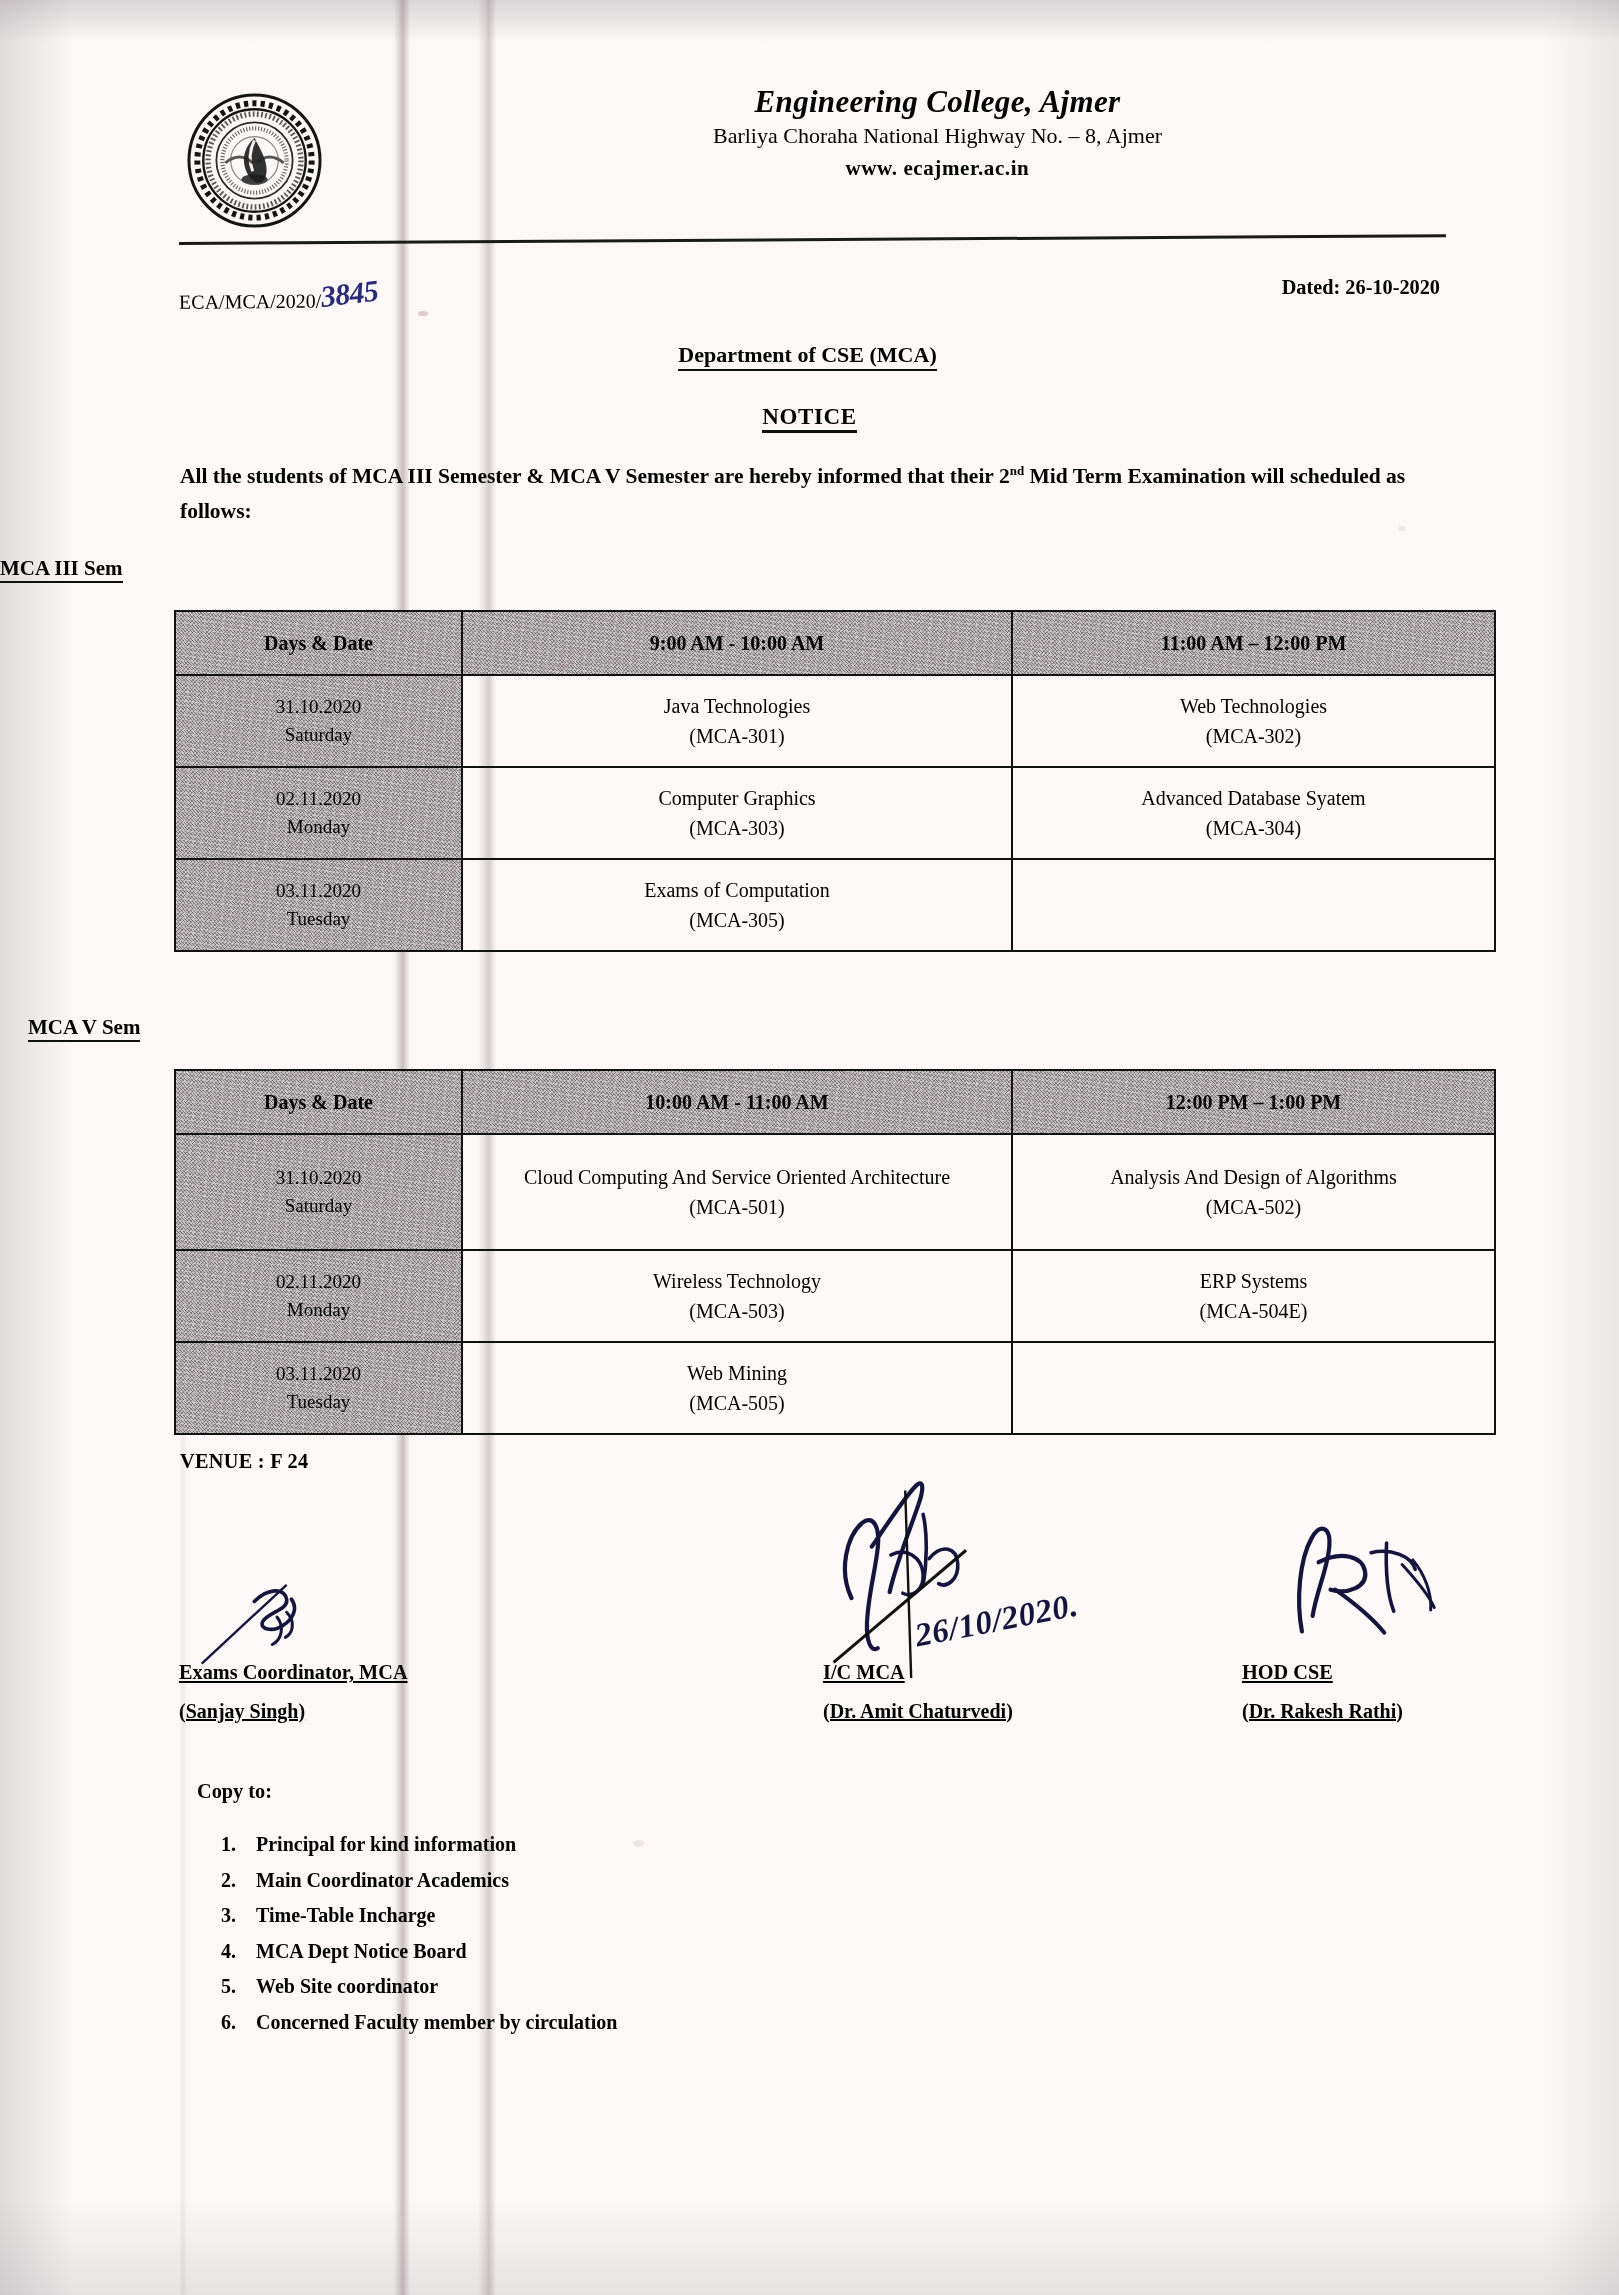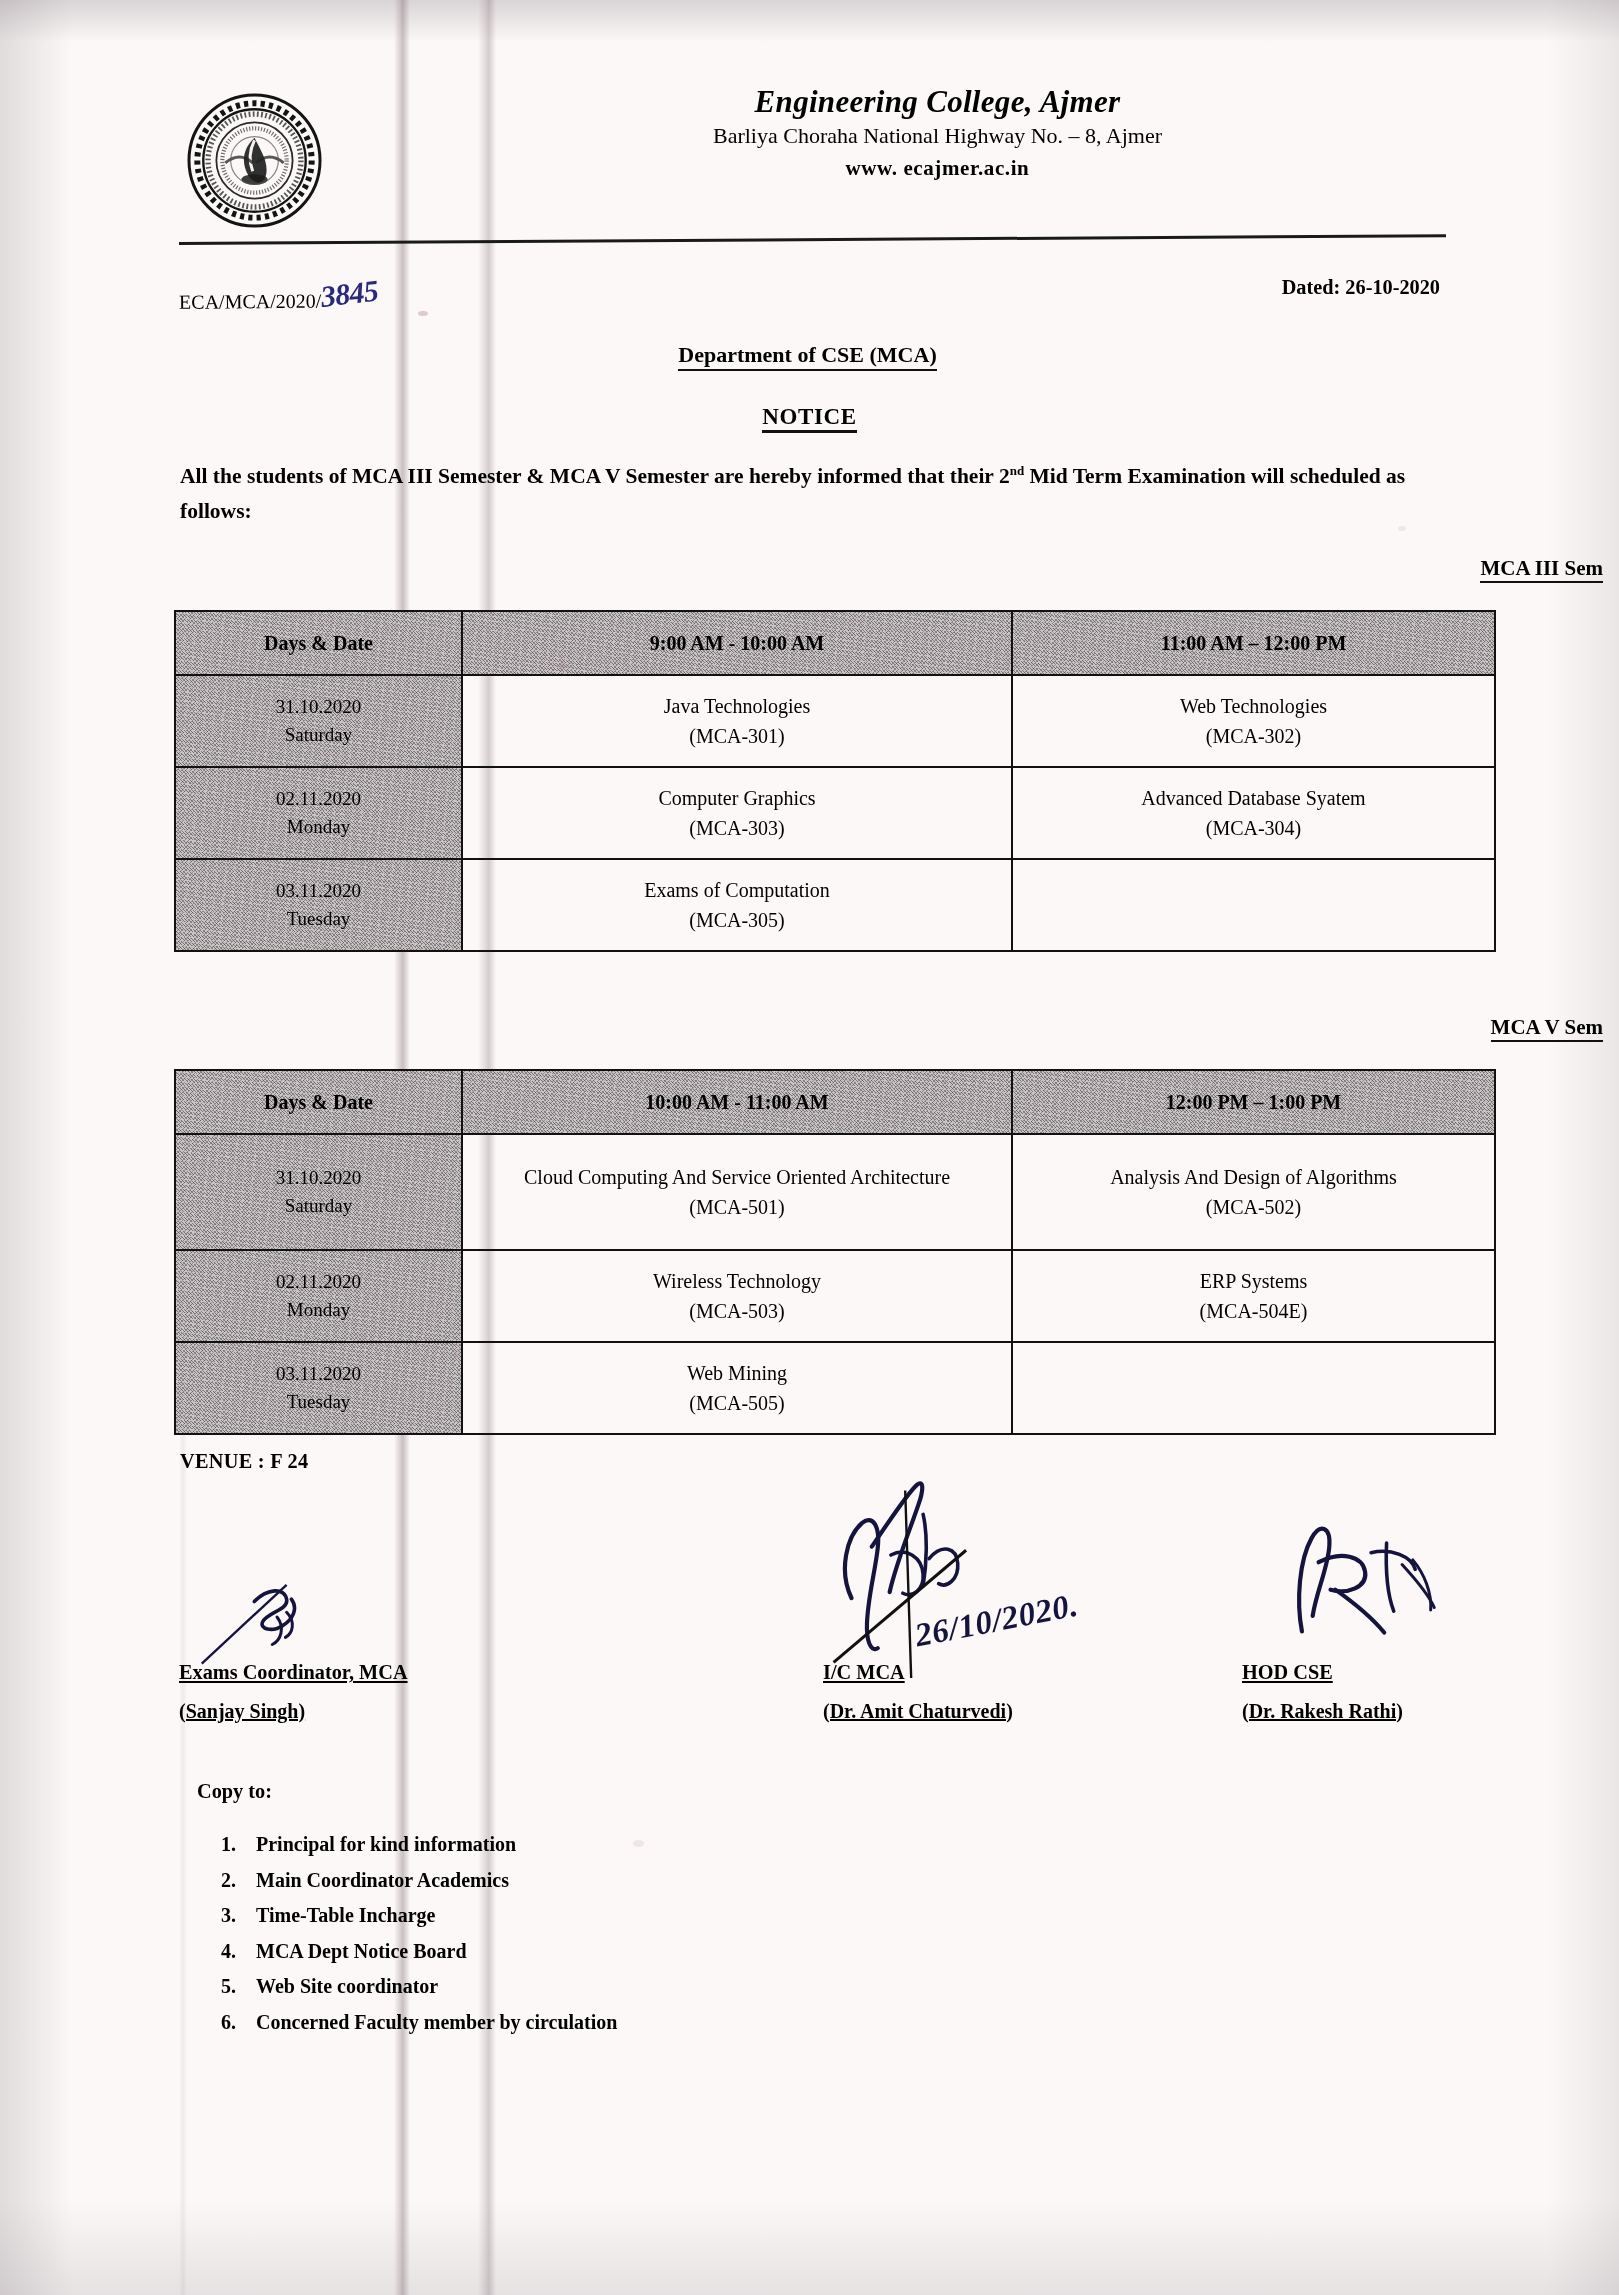--- a/index.html
+++ b/index.html
@@ -43,21 +43,21 @@
 
   .deptline{position:absolute;left:0;right:4px;top:342px;text-align:center;}
   .deptline span{font-size:22px;font-weight:bold;border-bottom:2.4px solid #111;padding-bottom:1.8px;}
   .noticeline{position:absolute;left:0;right:0;top:404px;text-align:center;}
   .noticeline span{font-size:23px;font-weight:bold;border-bottom:3px solid #111;padding-bottom:1.2px;letter-spacing:0.6px;}
 
   .body-para{position:absolute;left:180px;right:179px;top:459px;font-size:21.5px;font-weight:bold;line-height:1.62;}
   .body-para sup{font-size:13px;}
 
   
-  .secttl{position:absolute;left:0;right:16px;text-align:right;}
+  .secttl{position:absolute;left:0;right:8px;text-align:left;}
   .secttl span{font-size:21px;font-weight:bold;border-bottom:2.4px solid #111;padding-bottom:1.2px;}
   .secttl.t1{top:556px;}
   .secttl.t2{top:1015px;padding-left:28px;}
 
   
   .tbl{position:absolute;left:174px;width:1319px;border-collapse:collapse;table-layout:fixed;}
   .tbl.a{top:610px;}
   .tbl.b{top:1069px;}
   .tbl td,.tbl th{border:2.4px solid #111;text-align:center;vertical-align:middle;padding:6px 3.6px;}
   .tbl col.c1{width:287px;}

